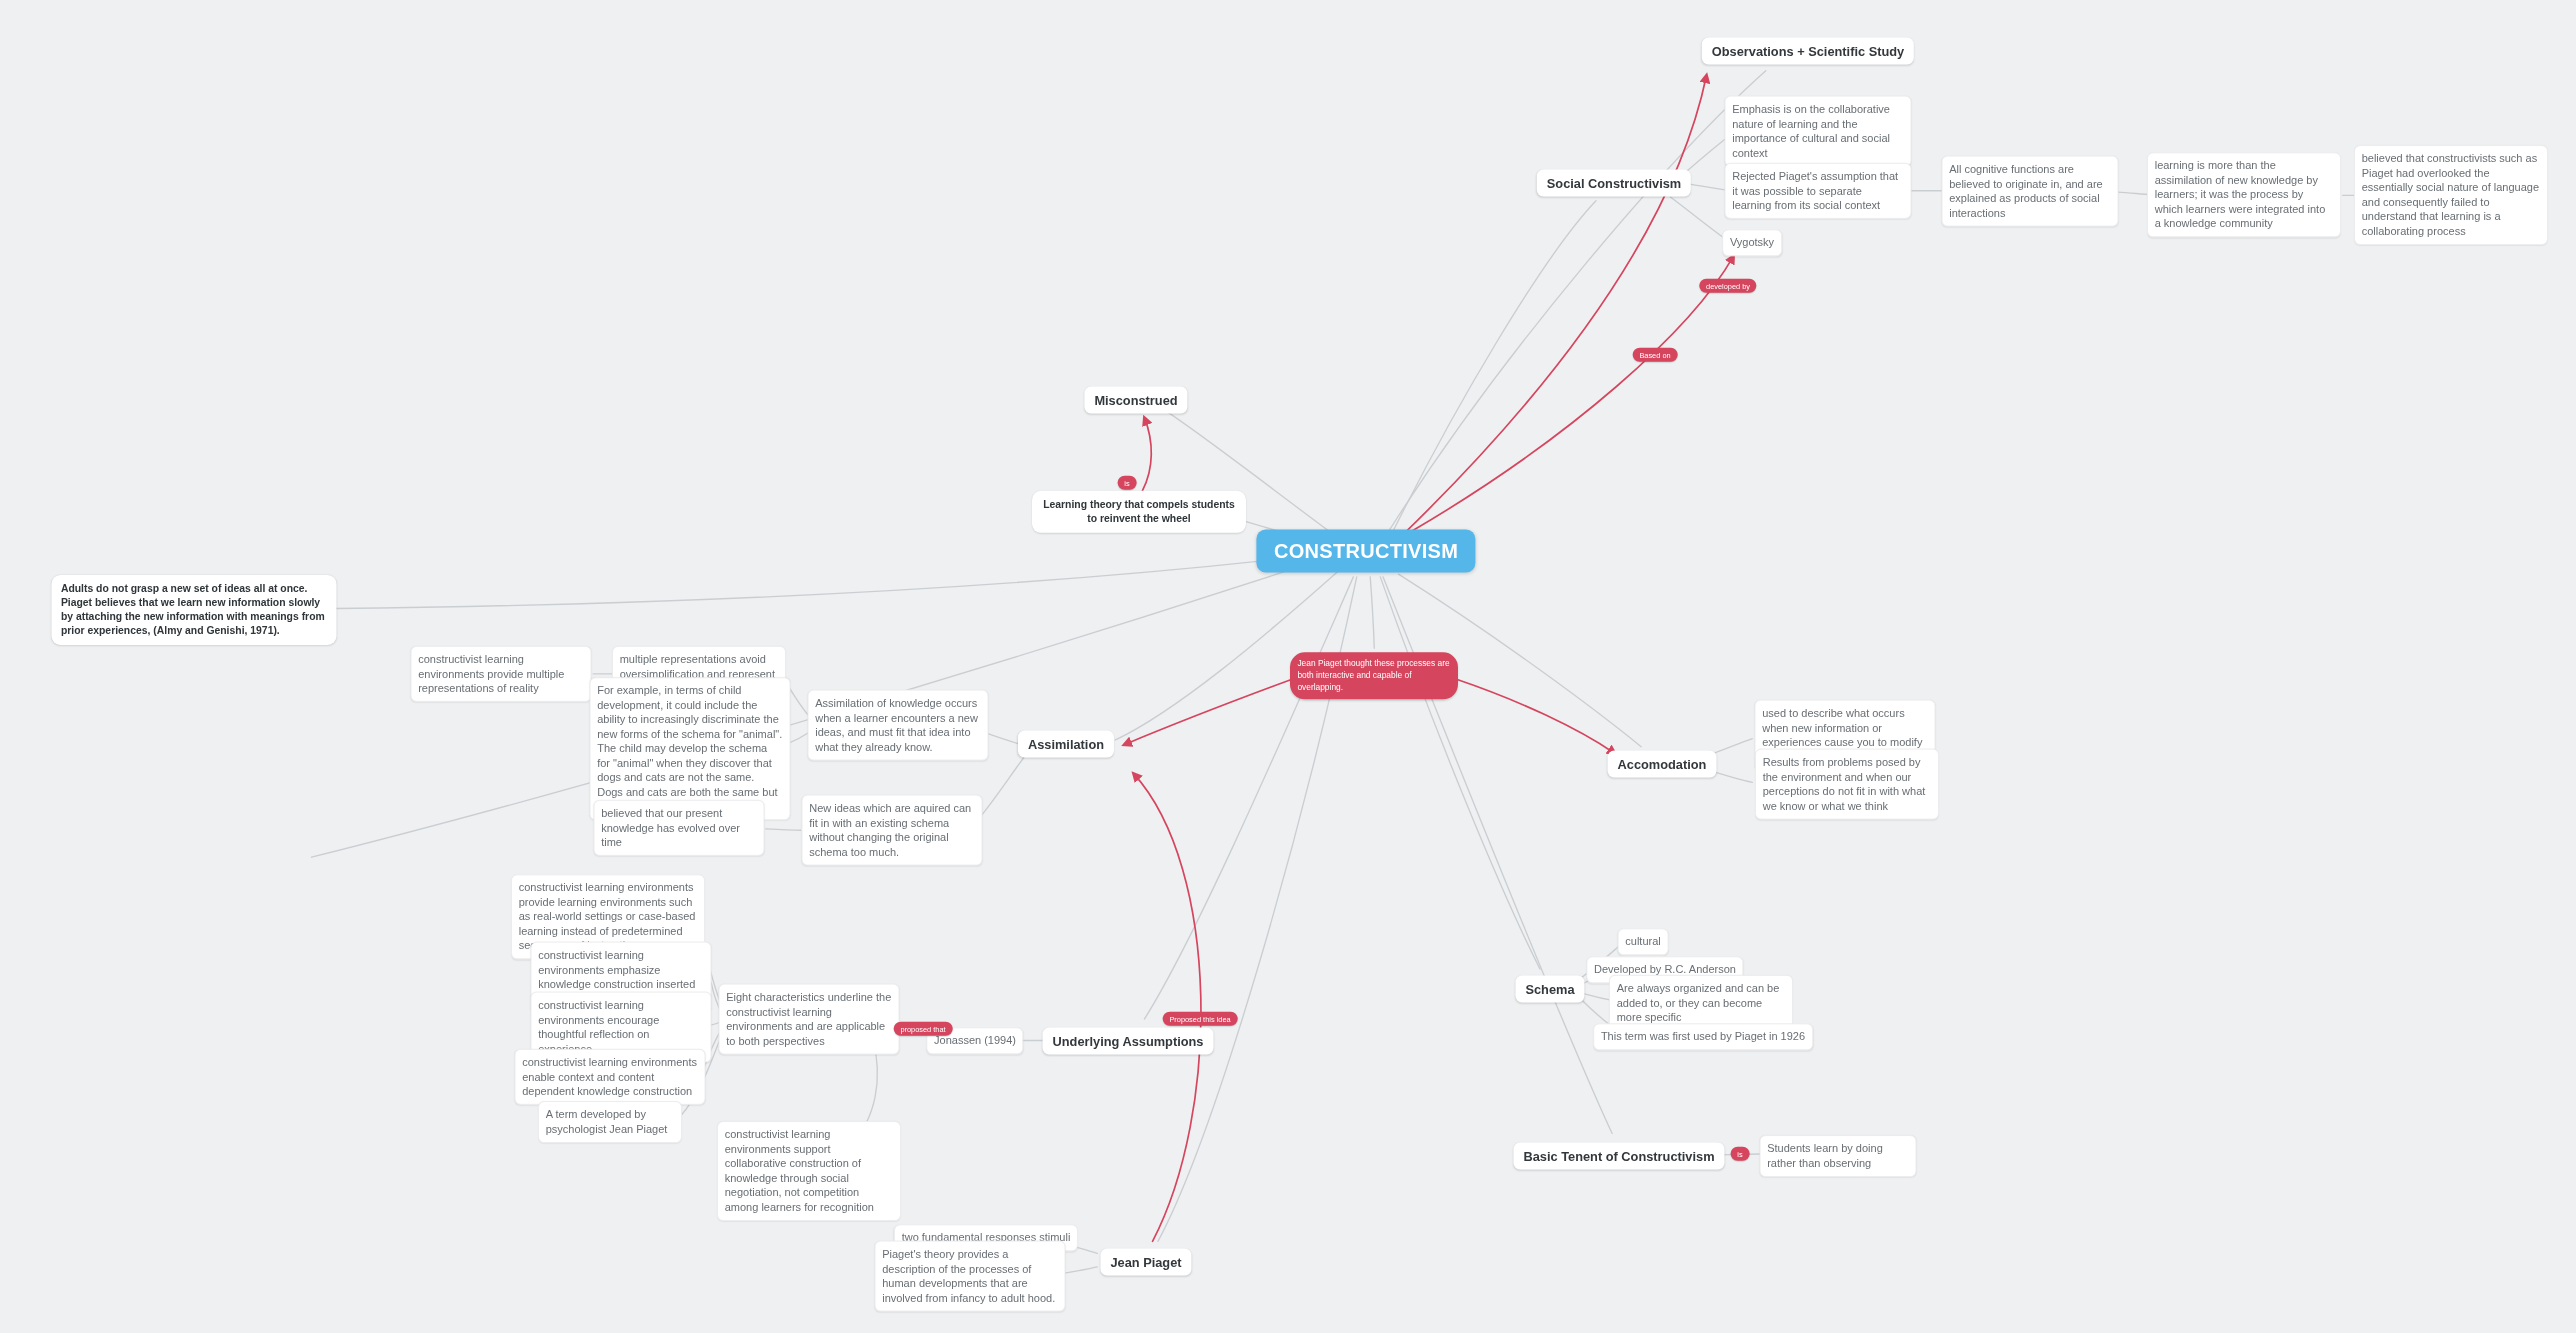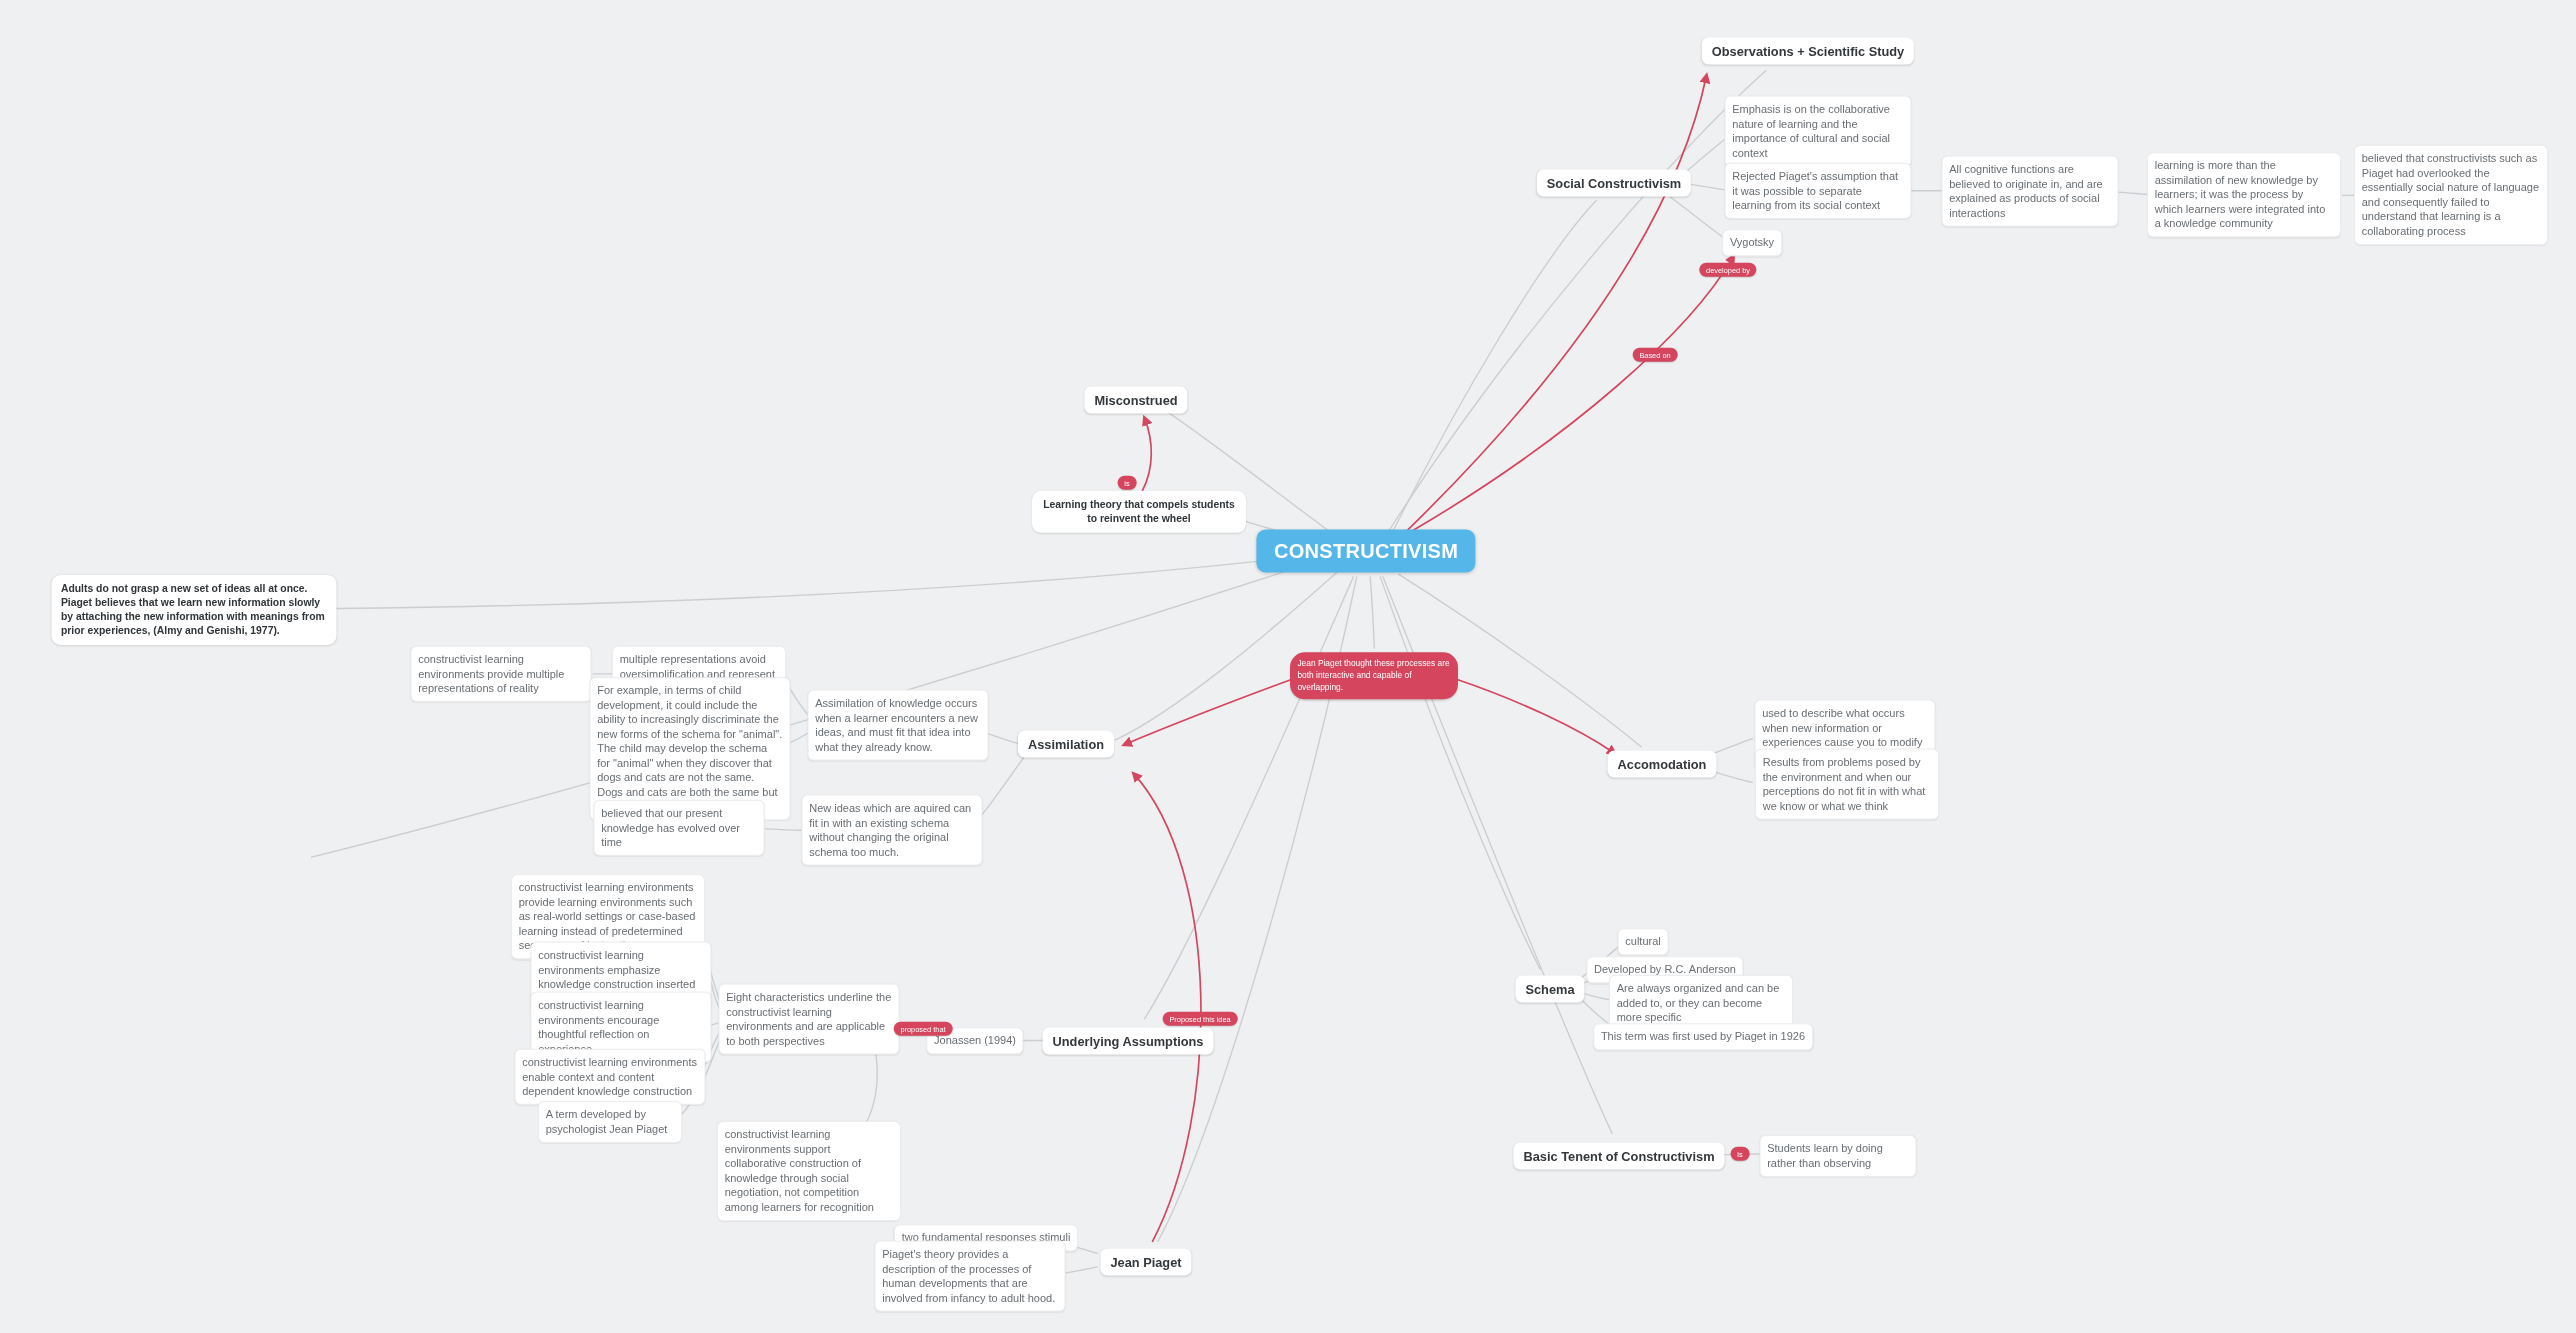--- a/index.html
+++ b/index.html
@@ -94,21 +94,21 @@
   <div class="node topic" style="left:1808px;top:51px">Observations + Scientific Study</div>
   <div class="node topic" style="left:1614px;top:183px">Social Constructivism</div>
   <div class="node topic" style="left:1136px;top:400px">Misconstrued</div>
   <div class="node topic" style="left:1066px;top:744px">Assimilation</div>
   <div class="node topic" style="left:1662px;top:764px">Accomodation</div>
   <div class="node topic" style="left:1128px;top:1041px">Underlying Assumptions</div>
   <div class="node topic" style="left:1550px;top:989px">Schema</div>
   <div class="node topic" style="left:1619px;top:1156px">Basic Tenent of Constructivism</div>
   <div class="node topic" style="left:1146px;top:1262px">Jean Piaget</div>
 
-  <div class="node bold-note" style="left:194px;top:610px;width:285px">Adults do not grasp a new set of ideas all at once. Piaget believes that we learn new information slowly by attaching the new information with meanings from prior experiences, (Almy and Genishi, 1977).</div>
+  <div class="node bold-note" style="left:194px;top:610px;width:285px">Adults do not grasp a new set of ideas all at once. Piaget believes that we learn new information slowly by attaching the new information with meanings from prior experiences, (Almy and Genishi, 1971).</div>
   <div class="node bold-note center-text" style="left:1139px;top:512px;width:214px">Learning theory that compels students to reinvent the wheel</div>
 
   <div class="red-box" style="left:1374px;top:676px;width:168px">Jean Piaget thought these processes are both interactive and capable of overlapping.</div>
 
   <div class="node note" style="left:1818px;top:131px;width:187px">Emphasis is on the collaborative nature of learning and the importance of cultural and social context</div>
   <div class="node note" style="left:1818px;top:191px;width:187px">Rejected Piaget's assumption that it was possible to separate learning from its social context</div>
   <div class="node note" style="left:2030px;top:191px;width:177px">All cognitive functions are believed to originate in, and are explained as products of social interactions</div>
   <div class="node note" style="left:2244px;top:195px;width:194px">learning is more than the assimilation of new knowledge by learners; it was the process by which learners were integrated into a knowledge community</div>
   <div class="node note" style="left:2451px;top:195px;width:194px">believed that constructivists such as Piaget had overlooked the essentially social nature of language and consequently failed to understand that learning is a collaborating process</div>
   <div class="node note nw" style="left:1752px;top:243px">Vygotsky</div>
@@ -136,20 +136,20 @@
   <div class="node note nw" style="left:1665px;top:970px">Developed by R.C. Anderson</div>
   <div class="node note" style="left:1701px;top:1003px;width:184px">Are always organized and can be added to, or they can become more specific</div>
   <div class="node note nw" style="left:1703px;top:1037px">This term was first used by Piaget in 1926</div>
 
   <div class="node note" style="left:1838px;top:1156px;width:157px">Students learn by doing rather than observing</div>
 
   <div class="node note nw" style="left:986px;top:1238px">two fundamental responses stimuli</div>
   <div class="node note" style="left:970px;top:1276px;width:191px">Piaget's theory provides a description of the processes of human developments that are involved from infancy to adult hood.</div>
 
   <div class="pill" style="left:1655px;top:355px">Based on</div>
-  <div class="pill" style="left:1728px;top:270px">developed by</div>
+  <div class="pill" style="left:1728px;top:286px">developed by</div>
   <div class="pill" style="left:923px;top:1029px">proposed that</div>
   <div class="pill" style="left:1200px;top:1019px">Proposed this idea</div>
   <div class="pill" style="left:1740px;top:1154px">is</div>
   <div class="pill" style="left:1127px;top:483px">is</div>
 
 </div>
 
 
 </body></html>

